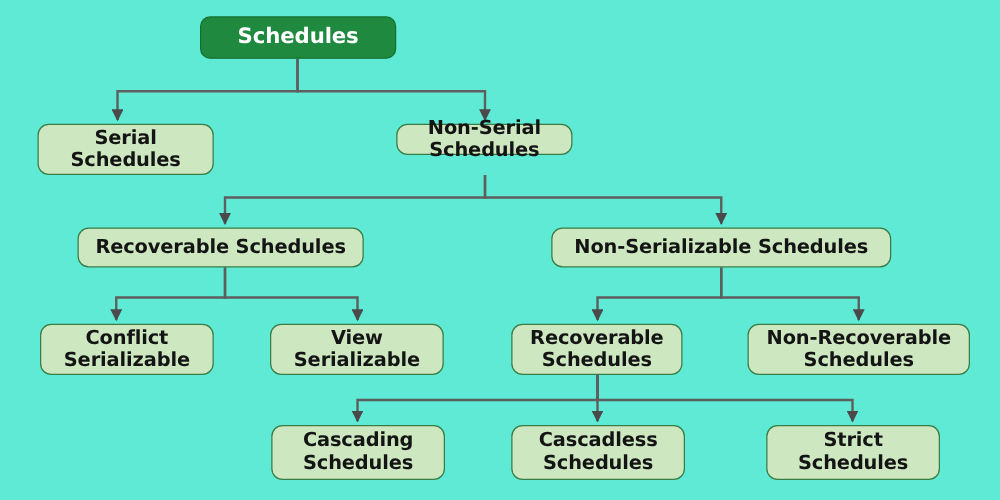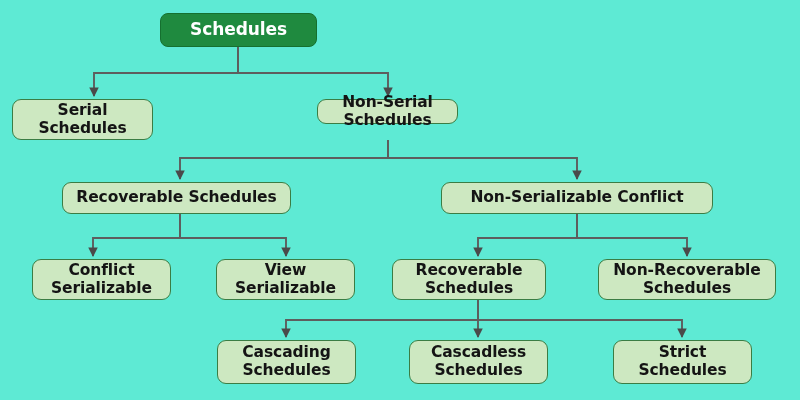--- a/index.html
+++ b/index.html
@@ -45,29 +45,29 @@
     color: #ffffff;
     border-radius: 8px;
   }
   .node .label {
     white-space: pre-line;
     padding: 0 6px;
   }
   
   #n-root      { left: 160px; top: 13px;  width: 157px; height: 34px; font-size: 17px; }
   
-  #n-serial    { left: 12px;  top: 99px;  width: 141px; height: 41px; font-size: 15.5px; }
+  #n-serial    { left: 30px;  top: 99px;  width: 141px; height: 41px; font-size: 15.5px; }
   #n-nonserial { left: 317px; top: 99px;  width: 141px; height: 25px; font-size: 15.5px; }
   
   #n-ser       { left: 62px;  top: 182px; width: 229px; height: 32px; font-size: 15.5px; }
   #n-nonser    { left: 441px; top: 182px; width: 272px; height: 32px; font-size: 15.5px; }
   
   #n-conflict  { left: 32px;  top: 259px; width: 139px; height: 41px; font-size: 15.5px; }
   #n-view      { left: 216px; top: 259px; width: 139px; height: 41px; font-size: 15.5px; }
-  #n-recov     { left: 392px; top: 259px; width: 154px; height: 41px; font-size: 15.5px; }
+  #n-recov     { left: 409px; top: 259px; width: 137px; height: 41px; font-size: 15.5px; }
   #n-nonrecov  { left: 598px; top: 259px; width: 178px; height: 41px; font-size: 15.5px; }
   
   #n-cascading { left: 217px; top: 340px; width: 139px; height: 44px; font-size: 15.5px; }
   #n-cascadless{ left: 409px; top: 340px; width: 139px; height: 44px; font-size: 15.5px; }
   #n-strict    { left: 613px; top: 340px; width: 139px; height: 44px; font-size: 15.5px; }
 </style>
 </head>
 <body>
 
 <div id="canvas">
@@ -110,21 +110,21 @@
   <div class="node" id="n-nonserial">
     <span class="label">Non-Serial
 Schedules</span>
   </div>
 
   <div class="node" id="n-ser">
     <span class="label">Recoverable Schedules</span>
   </div>
 
   <div class="node" id="n-nonser">
-    <span class="label">Non-Serializable Conflict</span>
+    <span class="label">Non-Serializable Schedules</span>
   </div>
 
   <div class="node" id="n-conflict">
     <span class="label">Conflict
 Serializable</span>
   </div>
 
   <div class="node" id="n-view">
     <span class="label">View
 Serializable</span>

